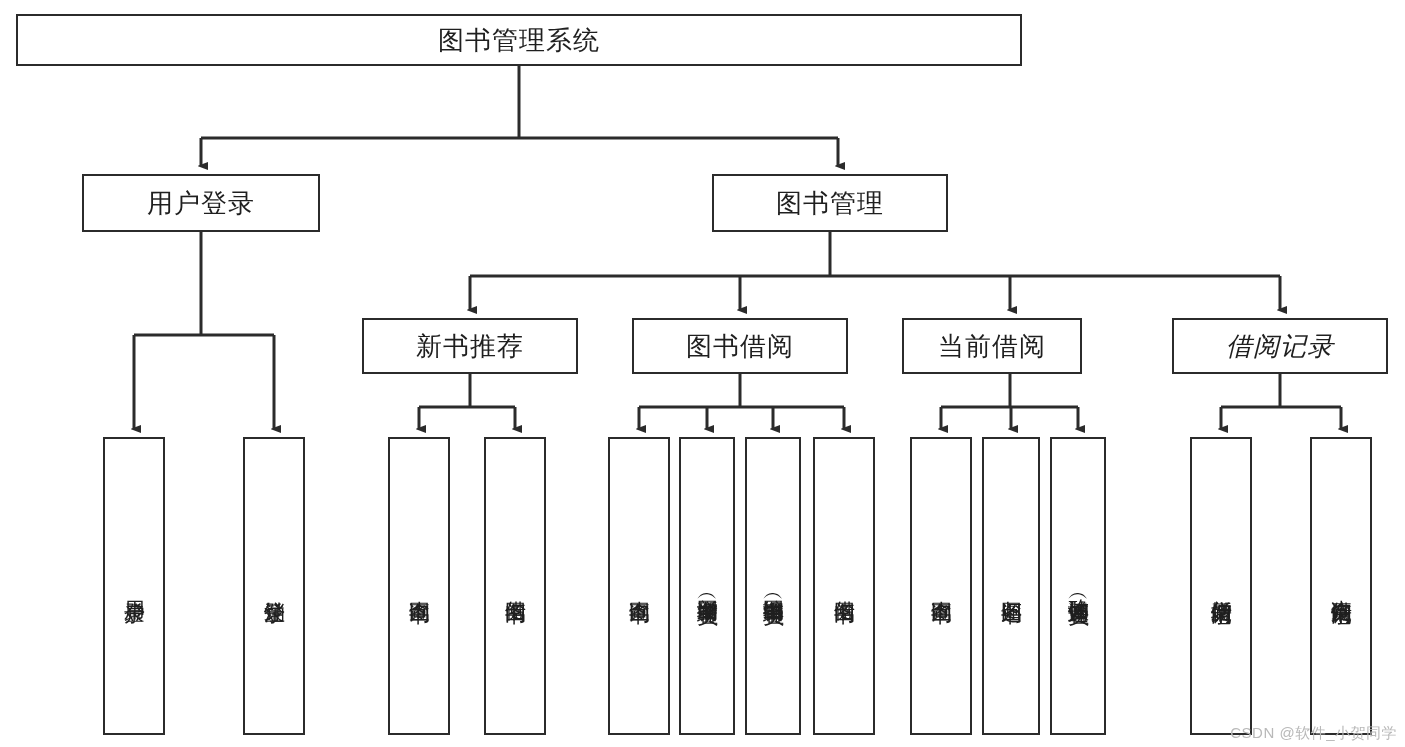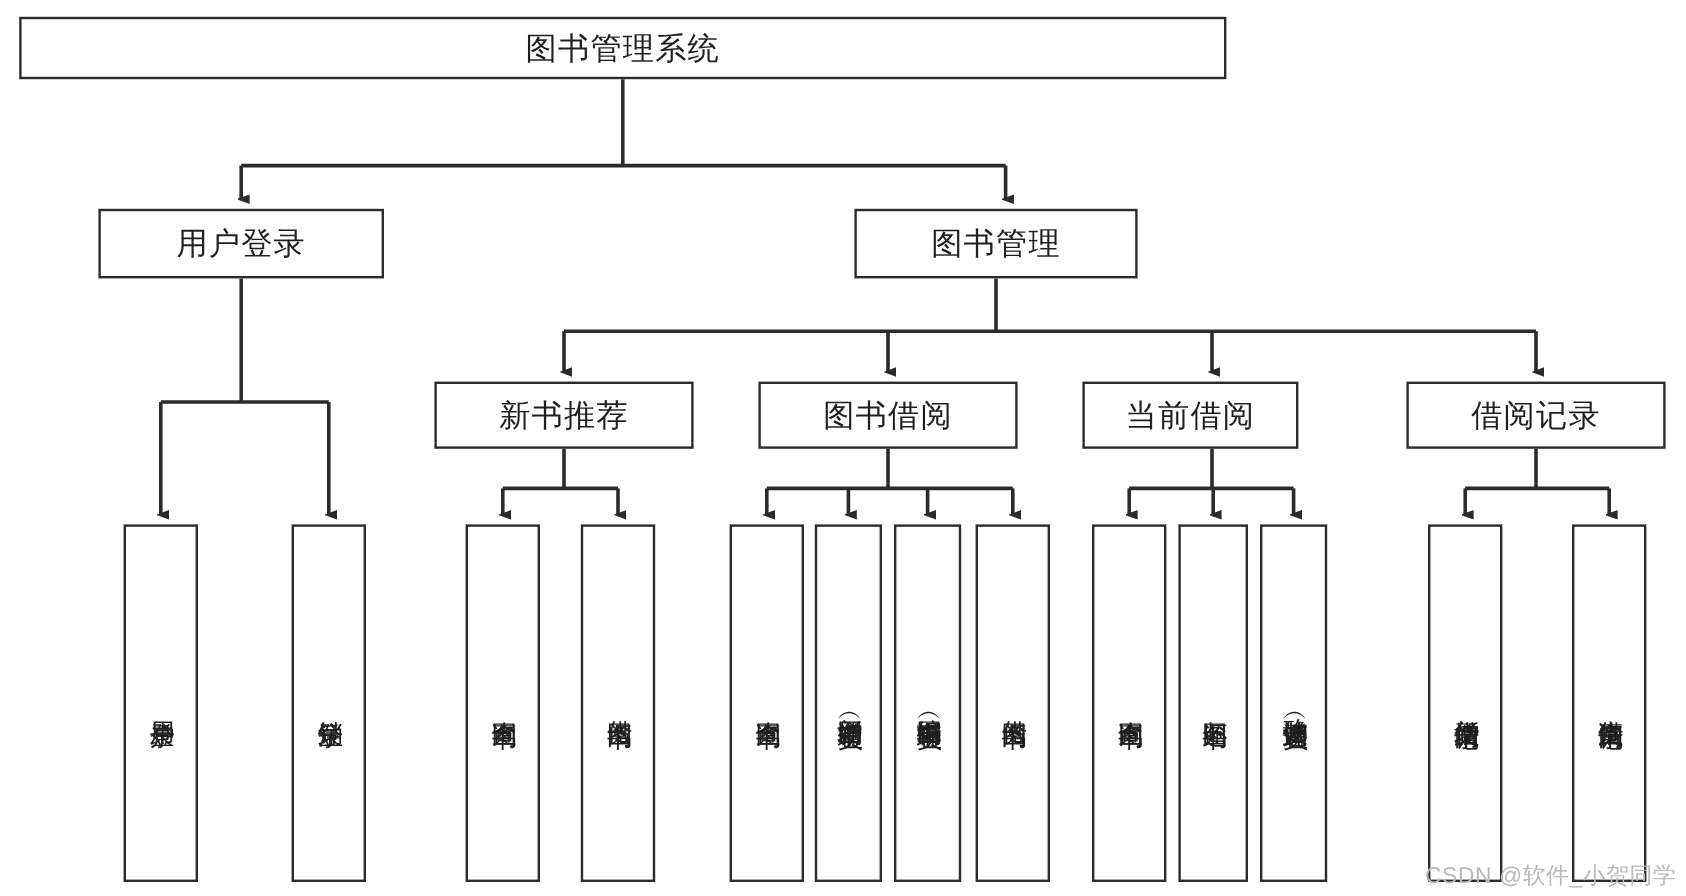--- a/index.html
+++ b/index.html
@@ -39,21 +39,21 @@
     letter-spacing:1px;
     writing-mode:vertical-rl;
     text-orientation:upright;
     padding:6px 0;
     white-space:normal;
     text-align:center;
   }
   #watermark{
     position:absolute;
     right:8px;bottom:4px;
-    font-size:19px;
+    font-size:15px;
     color:#b9b9b9;
     letter-spacing:0.5px;
     z-index:3;
     white-space:nowrap;
     margin-top:24px;
   }
 </style>
 </head>
 <body>
 
@@ -110,21 +110,21 @@
   </svg>
 
   <div class="node horiz" style="left: 16px; top: 14px; width: 1006px; height: 52px;">图书管理系统</div>
 
   <div class="node horiz" style="left: 82px; top: 174px; width: 238px; height: 58px;">用户登录</div>
   <div class="node horiz" style="left: 712px; top: 174px; width: 236px; height: 58px;">图书管理</div>
 
   <div class="node horiz" style="left: 362px; top: 318px; width: 216px; height: 56px;">新书推荐</div>
   <div class="node horiz" style="left: 632px; top: 318px; width: 216px; height: 56px; text-align: right;">图书借阅</div>
   <div class="node horiz" style="left: 902px; top: 318px; width: 180px; height: 56px;">当前借阅</div>
-  <div class="node horiz" style="left: 1172px; top: 318px; width: 216px; height: 56px;">借阅记录</div>
+  <div class="node horiz" style="left: 1172px; top: 318px; width: 216px; height: 56px; font-style: italic;">借阅记录</div>
 
   <div class="node vert" style="left: 103px; top: 437px; width: 62px; height: 298px;">用户登录</div>
   <div class="node vert" style="left: 243px; top: 437px; width: 62px; height: 298px;">注销登录</div>
   <div class="node vert" style="left: 388px; top: 437px; width: 62px; height: 298px;">查询图书</div>
   <div class="node vert" style="left: 484px; top: 437px; width: 62px; height: 298px;">借阅图书</div>
   <div class="node vert" style="left: 608px; top: 437px; width: 62px; height: 298px;">查询图书</div>
   <div class="node vert" style="left: 679px; top: 437px; width: 56px; height: 298px;">新增图书（管理员）</div>
   <div class="node vert" style="left: 745px; top: 437px; width: 56px; height: 298px;">编辑图书（管理员）</div>
   <div class="node vert" style="left: 813px; top: 437px; width: 62px; height: 298px;">借阅图书</div>
   <div class="node vert" style="left: 910px; top: 437px; width: 62px; height: 298px;">查询图书</div>

